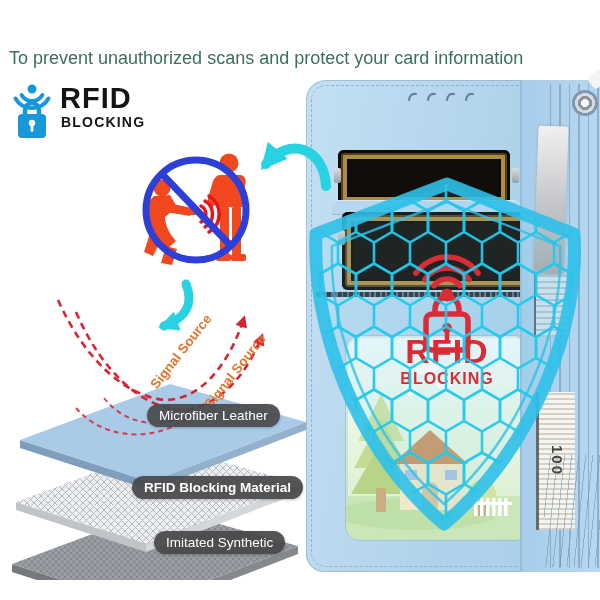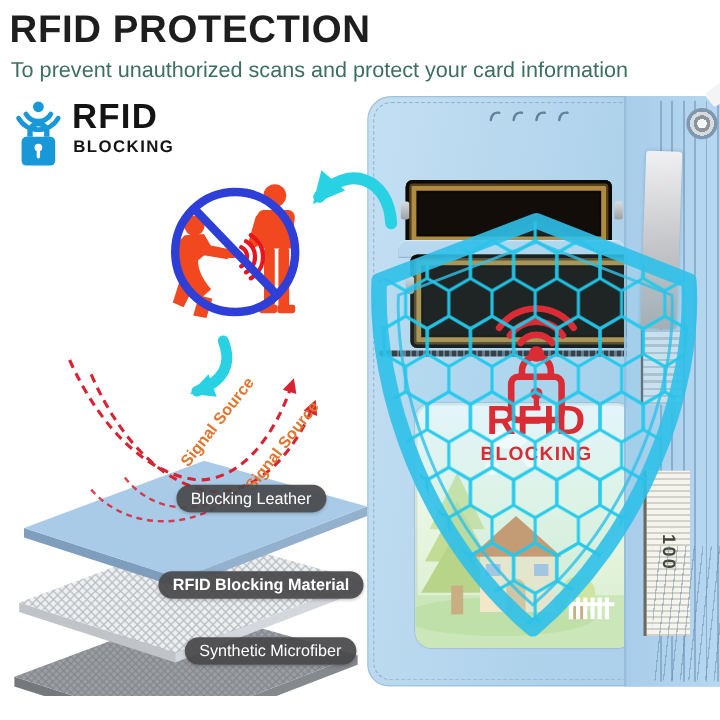--- a/index.html
+++ b/index.html
@@ -72,21 +72,20 @@
         padding:4px 12px;border-radius:15px;white-space:nowrap;box-shadow:0 1px 3px rgba(0,0,0,.25);}
   .pill1{left:147px;top:404px;}
   .pill2{left:132px;top:476px;font-weight:bold;}
   .pill3{left:154px;top:531px;}
 </style>
 </head>
 <body>
 
 <div id="stage">
 
-  <div class="title">RFID PROTECTION</div>
   <div class="subtitle">To prevent unauthorized scans and protect your card information</div>
 
   <svg class="logo-icon" width="52" height="62" viewBox="0 0 52 62">
     <circle cx="26" cy="7" r="4.5" fill="#1898d8"></circle>
     <path d="M15.6,13 A12,12 0 0 0 36.4,13" stroke="#1898d8" stroke-width="4" fill="none" stroke-linecap="round"></path>
     <path d="M9.5,16.5 A19,19 0 0 0 42.5,16.5" stroke="#1898d8" stroke-width="4" fill="none" stroke-linecap="round"></path>
     <path d="M19,32 v-4 a7,7 0 0 1 14,0 v4" stroke="#1898d8" stroke-width="4.5" fill="none"></path>
     <rect x="12" y="32" width="28" height="24" rx="4" fill="#1898d8"></rect>
     <circle cx="26" cy="41" r="3.2" fill="#ffffff"></circle>
     <rect x="24.6" y="42" width="2.8" height="8" rx="1.4" fill="#ffffff"></rect>
@@ -274,17 +273,17 @@
       <polygon points="10,62 140,104 140,112 10,70" fill="#7f9dbd"></polygon>
       <polygon points="140,104 296,44 296,52 140,112" fill="#93b1cd"></polygon>
       <polygon points="10,62 160,6 296,44 140,104" fill="#aacbe8"></polygon>
       <g stroke="#d92332" stroke-width="2" fill="none" stroke-dasharray="5 4" opacity=".85">
         <path d="M66,30 C92,60 140,66 178,40"></path>
         <path d="M94,20 C116,48 154,54 190,30"></path>
       </g>
     </g>
   </svg>
 
-  <div class="pill pill1">Blocking Leather</div>
+  <div class="pill pill1">Microfiber Leather</div>
   <div class="pill pill2">RFID Blocking Material</div>
-  <div class="pill pill3">Synthetic Microfiber</div>
+  <div class="pill pill3">Imitated Synthetic</div>
 
 </div>
 
 </body></html>

